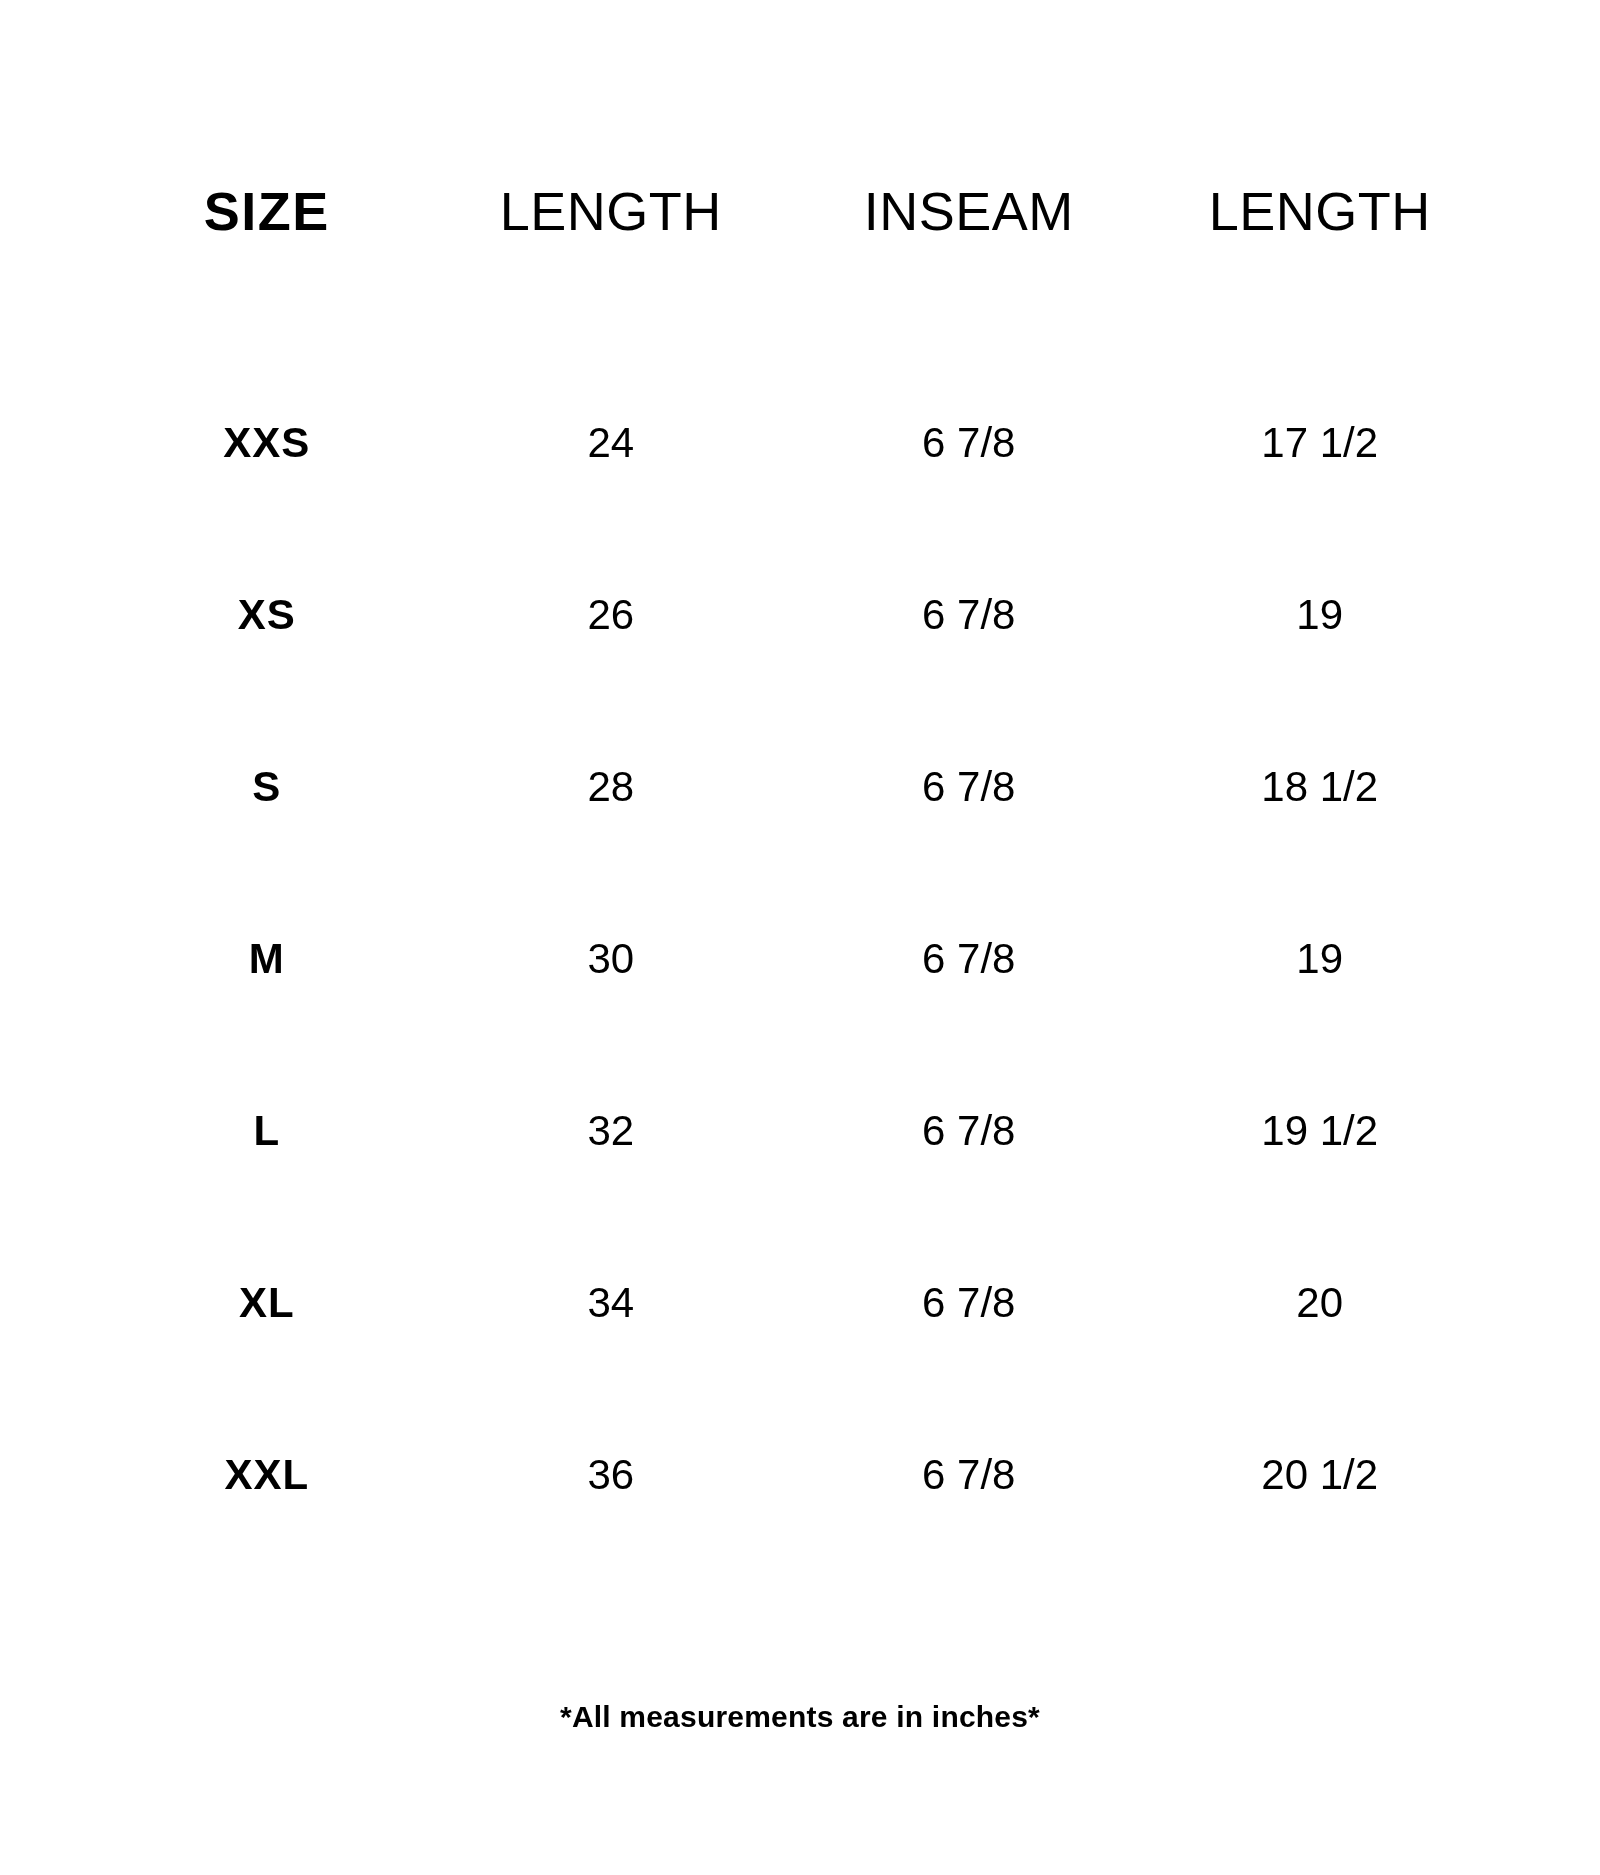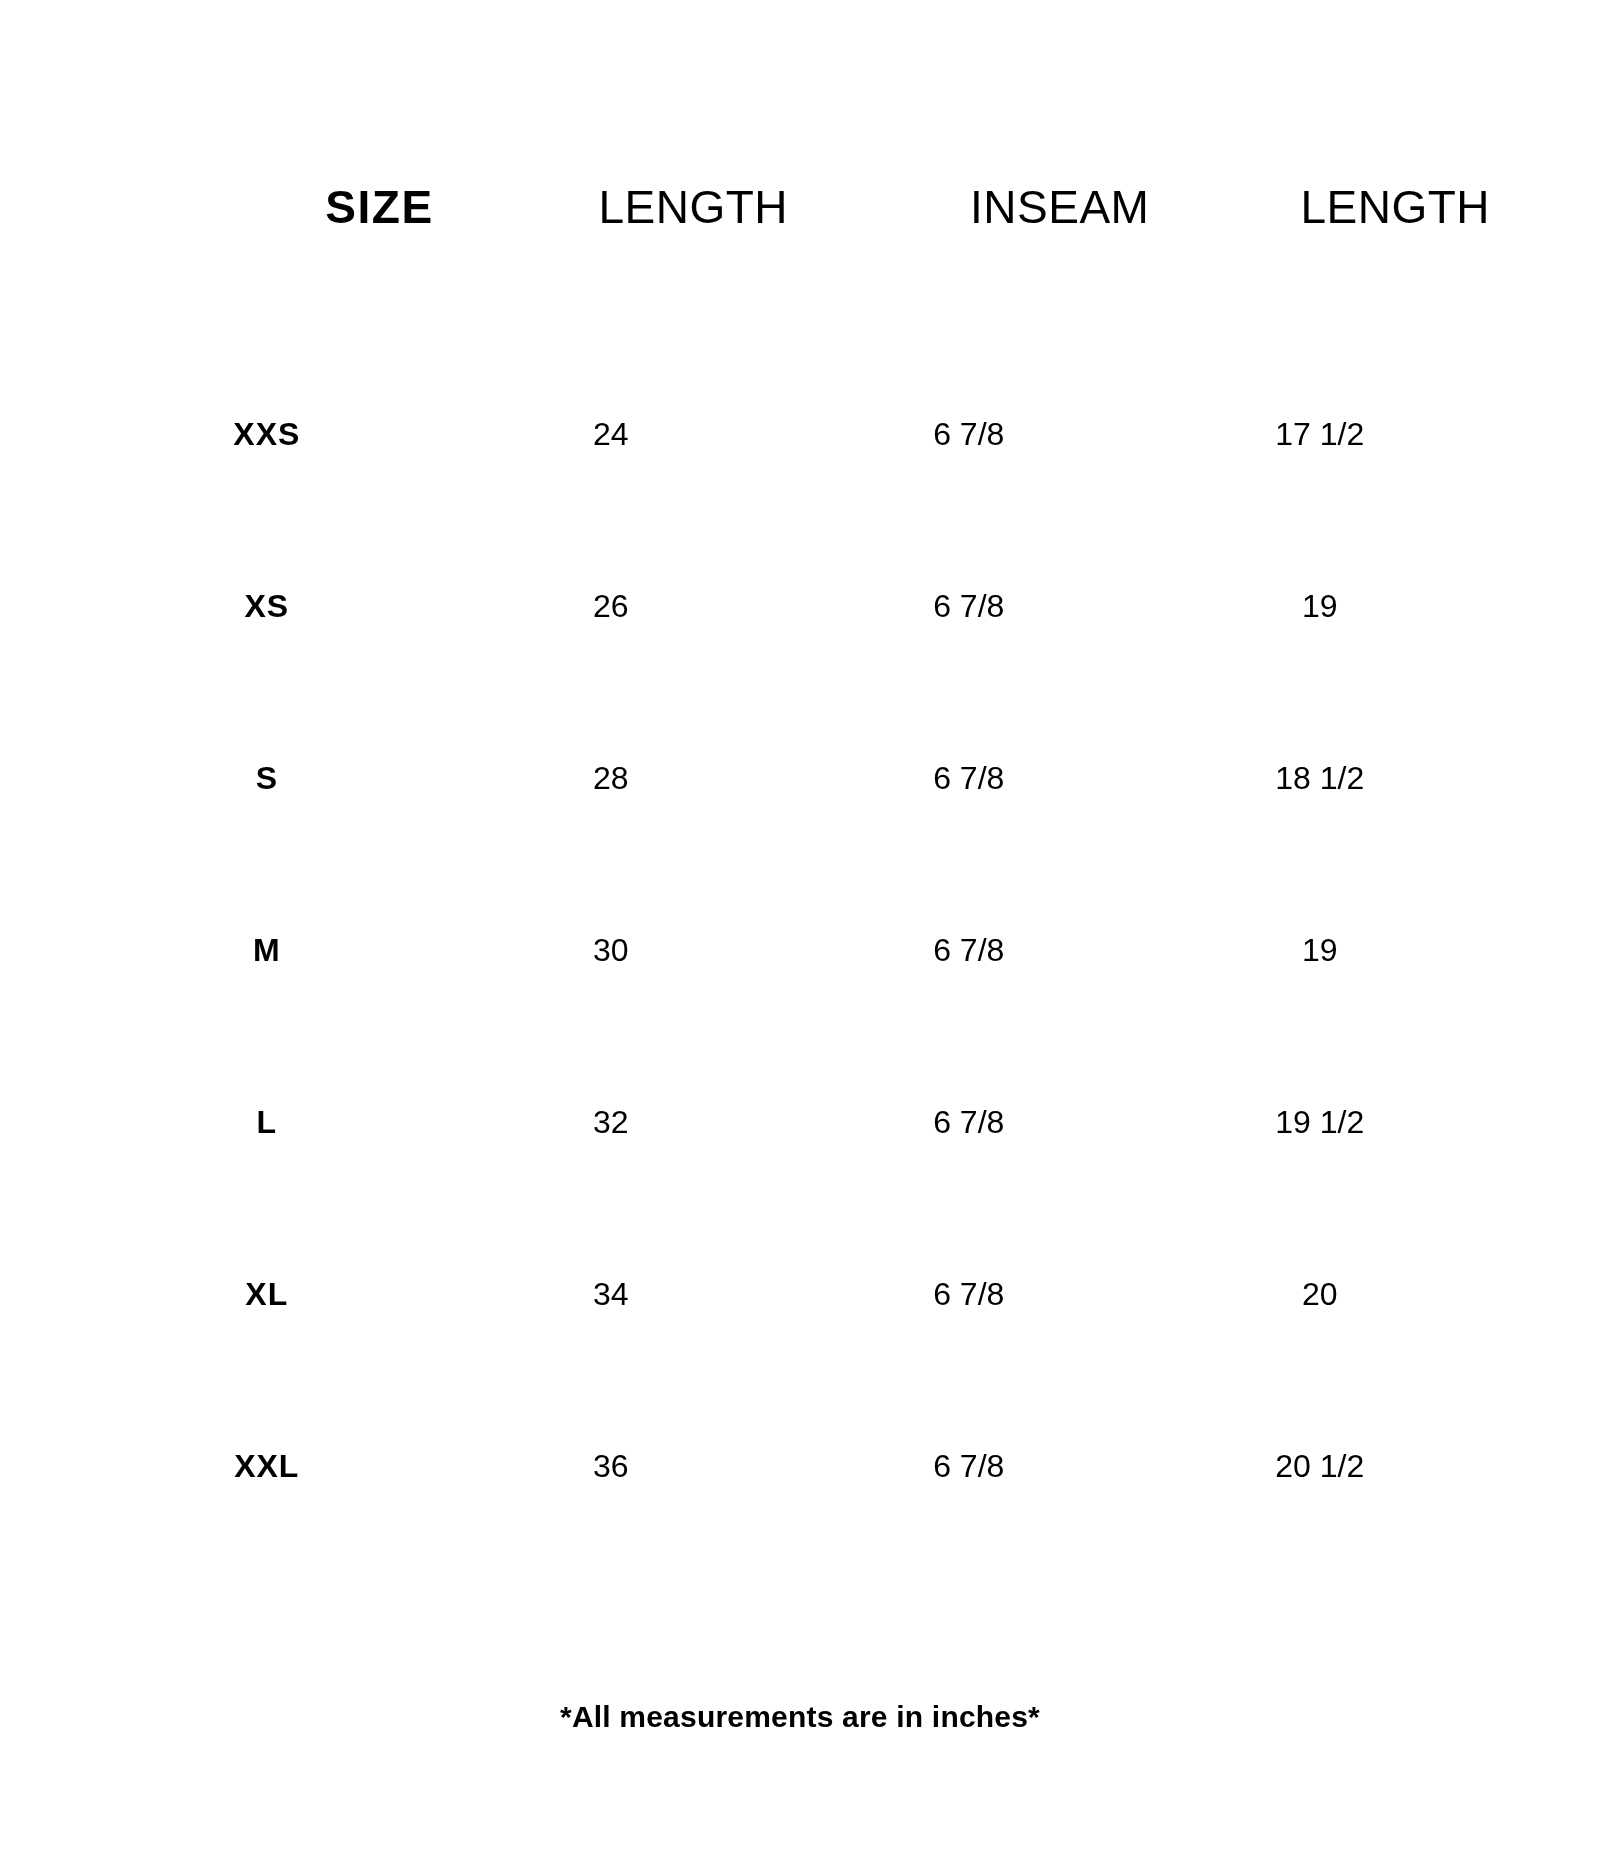--- a/index.html
+++ b/index.html
@@ -30,38 +30,38 @@
     width: 100%;
     border-collapse: collapse;
     table-layout: fixed;
   }
   table.size-table col.c-size   { width: 24%; }
   table.size-table col.c-waist  { width: 25.5%; }
   table.size-table col.c-inseam { width: 26%; }
   table.size-table col.c-length { width: 24.5%; }
 
   thead th {
-    font-size: 46px;
+    font-size: 54px;
     font-weight: 700;
     letter-spacing: 0.5px;
-    text-align: right;
+    text-align: center;
     padding: 0 0 6px 0;
     line-height: 1.1;
   }
   thead th.hdr-size {
     font-weight: 800;
     letter-spacing: 1.5px;
   }
   thead th.hdr-plain {
     font-weight: 400;
   }
   tbody tr { height: 172px; }
   tbody td {
     text-align: center;
-    font-size: 32px;
+    font-size: 42px;
     font-weight: 400;
     line-height: 1.1;
     vertical-align: middle;
   }
   tbody td.size-cell {
     font-weight: 800;
     letter-spacing: 1px;
   }
   .spacer-row { height: 110px; }
   .footnote {

